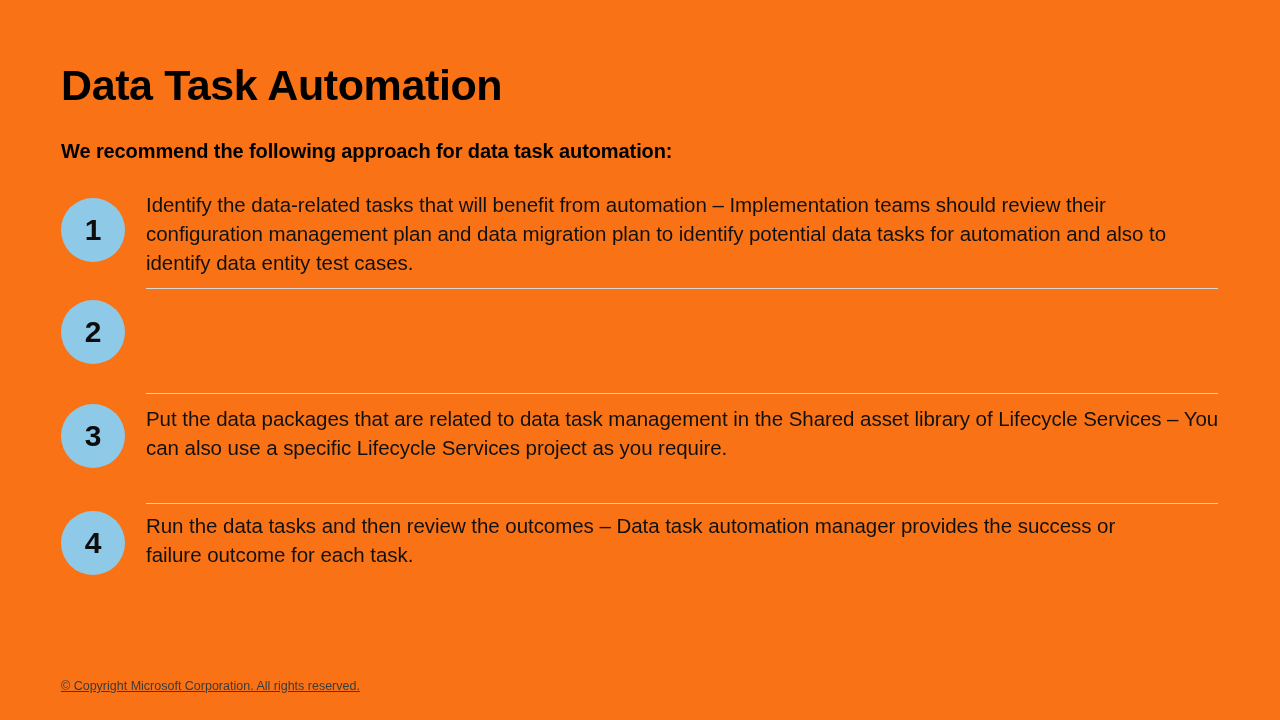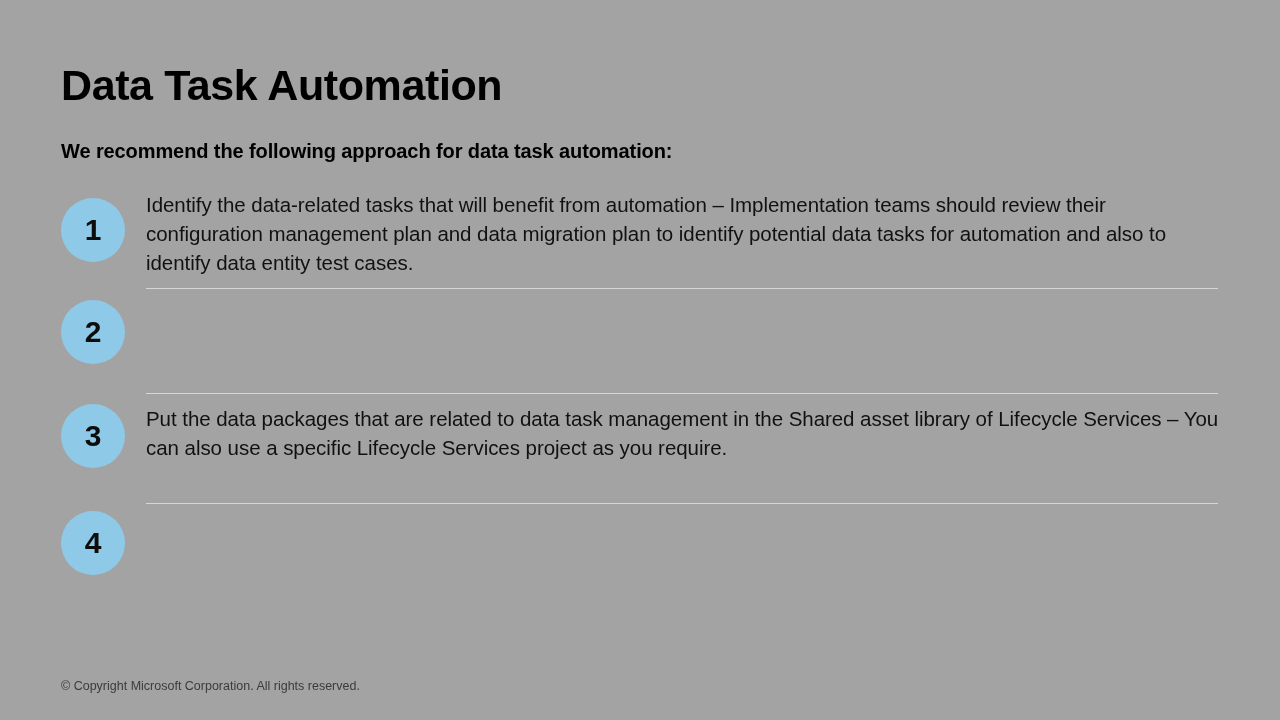--- a/index.html
+++ b/index.html
@@ -12,21 +12,21 @@
     background: #ffffff;
     font-family: "Liberation Sans", sans-serif;
     color: #000000;
     overflow: hidden;
   }
 
   .slide {
     position: relative;
     width: 1280px;
     height: 720px;
-    background: #a3a3a3;
+    background: #f97316;
   }
 
   .slide-title {
     position: absolute;
     left: 61px;
     top: 60px;
     font-size: 43px;
     font-weight: bold;
     letter-spacing: -0.4px;
     line-height: 50px;
@@ -123,20 +123,21 @@
   .divider-3 { top: 503px; }
 
   .footer-copyright {
     position: absolute;
     left: 61px;
     top: 678px;
     font-size: 12.5px;
     line-height: 16px;
     color: #3b3b3b;
     white-space: nowrap;
+    text-decoration: underline;
   }
 </style>
 </head>
 <body>
 
 <div class="slide">
 
   <div class="slide-title">Data Task Automation</div>
 
   <div class="slide-subtitle">We recommend the following approach for data task automation:</div>
@@ -156,20 +157,23 @@
 
     <div class="step step-3">
       <div class="step-badge">3</div>
       <div class="step-body">
         <div class="step-text">Put the data packages that are related to data task management in the Shared asset library of Lifecycle Services – You can also use a specific Lifecycle Services project as you require.</div>
       </div>
     </div>
 
     <div class="step step-4">
       <div class="step-badge">4</div>
+      <div class="step-body">
+        <div class="step-text">Run the data tasks and then review the outcomes – Data task automation manager provides the success or failure outcome for each task.</div>
+      </div>
     </div>
 
   </div>
 
   <div class="step-divider divider-1"></div>
   <div class="step-divider divider-2"></div>
   <div class="step-divider divider-3"></div>
 
   <div class="footer-copyright">© Copyright Microsoft Corporation. All rights reserved.</div>
 

